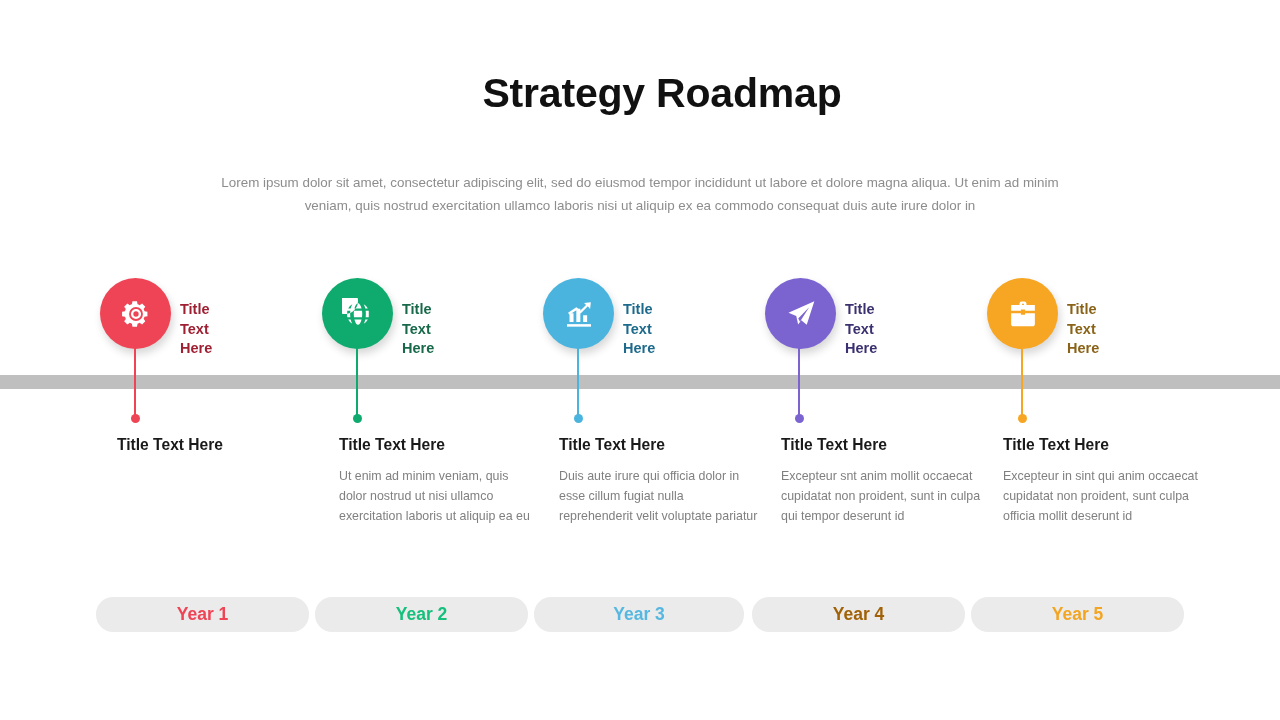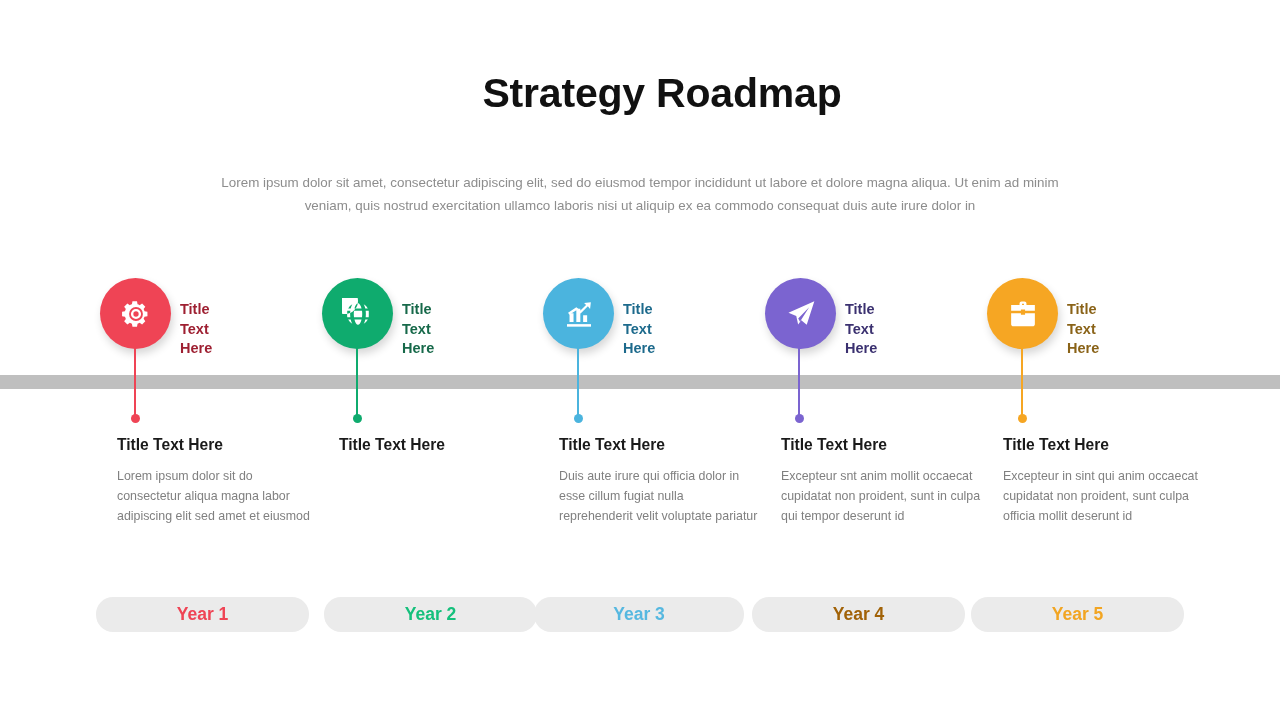--- a/index.html
+++ b/index.html
@@ -92,37 +92,37 @@
             </svg>
           </span>
         </div>
         <div class="pin-label" style="color: rgb(158, 32, 50);">Title Text
 Here</div>
       </div>
       <div class="pin-stem" style="left: 134px; background: rgb(239, 68, 85);"></div>
       <div class="pin-dot" style="left: 130.5px; background: rgb(239, 68, 85);"></div>
       <div class="body-block" style="left: 117px;">
         <div class="body-title">Title Text Here</div>
-        <div class="body-text">Lorem ipsum dolor sit do consectetur aliqua magna labor adipiscing elit sed amet et eiusmod</div>
       </div>
       <div class="pin-wrap" style="left: 322px;">
         <div class="pin-circle" style="background: rgb(15, 171, 110);">
           <span>
             <svg viewBox="0 0 24 24">
               <path d="M12 2.2A9.8 9.8 0 102.2 12A9.8 9.8 0 0012 2.2zm0 1.7c.95 0 2.08 1.47 2.67 4.05h-5.34C9.92 5.37 11.05 3.9 12 3.9zM7.72 4.7a11.8 11.8 0 00-1.2 3.25H4.62A8.2 8.2 0 017.72 4.7zM3.95 9.65h2.3A18 18 0 006.1 12c0 .82.06 1.6.15 2.35h-2.3A8.1 8.1 0 013.9 12c0-.8.02-1.58.05-2.35zm.67 6.4h1.9a11.8 11.8 0 001.2 3.25 8.2 8.2 0 01-3.1-3.25zM12 20.1c-.95 0-2.08-1.47-2.67-4.05h5.34C14.08 18.63 12.95 20.1 12 20.1zm3-5.75H9c-.1-.74-.17-1.52-.17-2.35 0-.83.07-1.6.17-2.35h6c.1.74.17 1.52.17 2.35 0 .83-.07 1.6-.17 2.35zm1.28 4.95a11.8 11.8 0 001.2-3.25h1.9a8.2 8.2 0 01-3.1 3.25zm1.47-4.95c.1-.75.15-1.53.15-2.35 0-.82-.05-1.6-.15-2.35h2.3c.04.77.05 1.55.05 2.35s-.01 1.58-.05 2.35h-2.3zm-.27-6.4a11.8 11.8 0 00-1.2-3.25 8.2 8.2 0 013.1 3.25h-1.9z"></path>
             </svg>
           </span>
         </div>
         <div class="pin-label" style="color: rgb(23, 105, 74);">Title Text
 Here</div>
       </div>
       <div class="pin-stem" style="left: 356px; background: rgb(15, 171, 110);"></div>
       <div class="pin-dot" style="left: 352.5px; background: rgb(15, 171, 110);"></div>
       <div class="body-block" style="left: 339px;">
         <div class="body-title">Title Text Here</div>
+        <div class="body-text">Ut enim ad minim veniam, quis dolor nostrud ut nisi ullamco exercitation laboris ut aliquip ea eu</div>
       </div>
       <div class="pin-wrap" style="left: 543px;">
         <div class="pin-circle" style="background: rgb(75, 180, 222);">
           <span>
             <svg viewBox="0 0 24 24">
               <path d="M3 19.6h18v1.9H3z"></path>
               <path d="M4.9 11.4h3v6.6h-3zM10 8.1h3v9.9h-3zM15.1 12.9h3v5.1h-3z"></path>
               <path d="M20.9 3.1l-5.1.6 1.5 1.5-4.2 4.2-3.1-2.4-6.2 4.1 1 1.55 5.2-3.4 3.2 2.45 5.45-5.45L20.3 8.2z"></path>
             </svg>
           </span>
@@ -169,21 +169,21 @@
       <div class="pin-dot" style="left: 1017.5px; background: rgb(246, 166, 35);"></div>
       <div class="body-block" style="left: 1003px;">
         <div class="body-title">Title Text Here</div>
         <div class="body-text">Excepteur in sint qui anim occaecat cupidatat non proident, sunt culpa officia mollit deserunt id</div>
       </div>
     </div>
   <div id="years-layer">
       <div class="year-box" style="left: 96px; width: 213px;">
         <span class="year-label" style="color: rgb(239, 68, 85);">Year 1</span>
       </div>
-      <div class="year-box" style="left: 324px; width: 213px; text-align: center;">
+      <div class="year-box" style="left: 315px; width: 213px; text-align: center;">
         <span class="year-label" style="color: rgb(21, 192, 124);">Year 2</span>
       </div>
       <div class="year-box" style="left: 534px; width: 210px;">
         <span class="year-label" style="color: rgb(86, 184, 224);">Year 3</span>
       </div>
       <div class="year-box" style="left: 752px; width: 213px;">
         <span class="year-label" style="color: #a16207;">Year 4</span>
       </div>
       <div class="year-box" style="left: 971px; width: 213px;">
         <span class="year-label" style="color: rgb(242, 165, 34); text-align: center;">Year 5</span>

